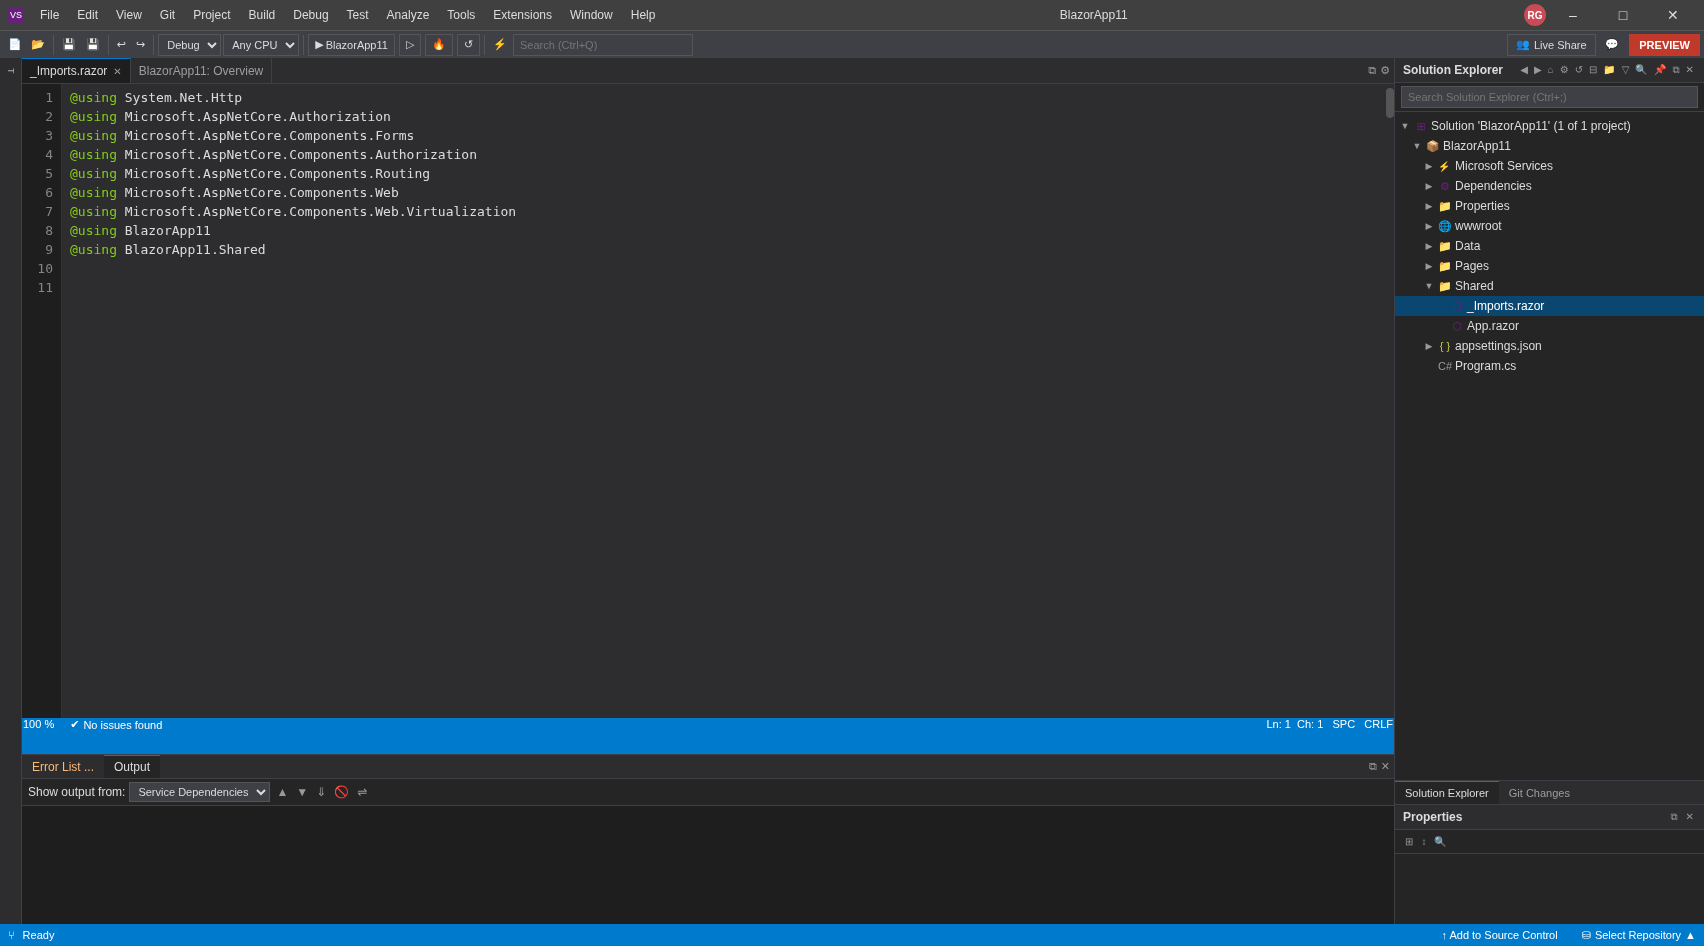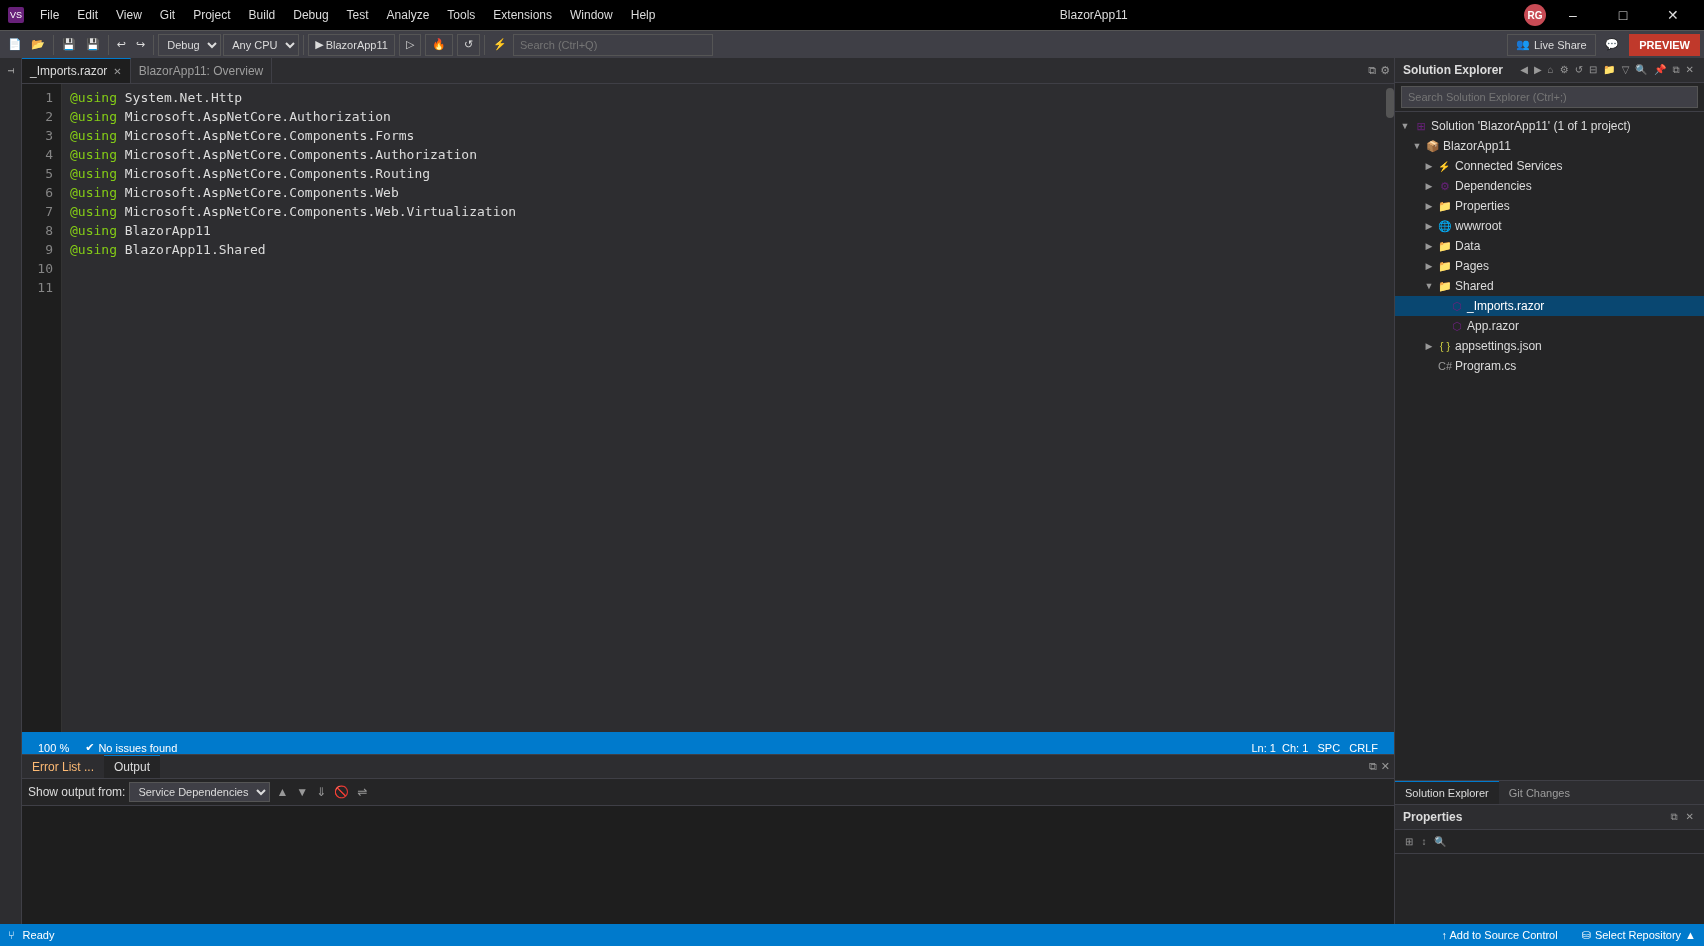--- a/index.html
+++ b/index.html
@@ -1,38 +1,38 @@
 <!DOCTYPE html>
 <html><head>
   <meta charset="utf-8">
   <style>
     * { margin: 0; padding: 0; box-sizing: border-box; }
     body { font-family: 'Segoe UI', sans-serif; font-size: 12px; background: #2d2d30; color: #dcdcdc; overflow: hidden; width: 1704px; height: 946px; }
 
     
-    #title-bar { display: flex; align-items: center; background: #000000; height: 30px; padding: 0 8px; justify-content: space-between; }
+    #title-bar { display: flex; align-items: center; background: #404040; height: 30px; padding: 0 8px; justify-content: space-between; }
     #title-bar-left { display: flex; align-items: center; gap: 8px; }
     #app-icon { width: 16px; height: 16px; background: #68217a; border-radius: 2px; display: flex; align-items: center; justify-content: center; font-size: 9px; color: white; }
     #menu-bar { display: flex; gap: 2px; }
     .menu-item { padding: 4px 8px; cursor: pointer; color: #dcdcdc; font-size: 12px; }
     #title-center { color: #dcdcdc; font-size: 12px; }
     #title-right { display: flex; align-items: center; gap: 4px; }
     .win-btn { width: 46px; height: 30px; display: flex; align-items: center; justify-content: center; cursor: pointer; font-size: 14px; color: #dcdcdc; }
     #user-avatar { width: 22px; height: 22px; border-radius: 50%; background: #c84b55; display: flex; align-items: center; justify-content: center; font-size: 10px; color: white; font-weight: bold; }
 
     
     #toolbar { display: flex; align-items: center; background: #3f3f46; height: 28px; padding: 0 4px; border-top: 1px solid #555; gap: 2px; }
     .toolbar-btn { padding: 2px 4px; cursor: pointer; color: #dcdcdc; font-size: 11px; display: flex; align-items: center; gap: 2px; border: none; background: none; }
     .toolbar-separator { width: 1px; height: 20px; background: #555; margin: 0 2px; }
     .toolbar-dropdown { background: #3f3f46; border: 1px solid #555; color: #dcdcdc; font-size: 11px; padding: 2px 4px; height: 22px; cursor: pointer; }
     #run-section { display: flex; align-items: center; gap: 4px; }
     .run-btn { background: #3f3f46; border: 1px solid #555; color: #dcdcdc; padding: 2px 6px; cursor: pointer; display: flex; align-items: center; gap: 2px; height: 22px; font-size: 11px; }
     #live-share-btn { margin-left: auto; display: flex; align-items: center; gap: 4px; background: #3f3f46; border: 1px solid #555; padding: 2px 8px; cursor: pointer; color: #dcdcdc; height: 22px; font-size: 11px; }
     #preview-btn { background: #c0392b; color: white; padding: 2px 10px; cursor: pointer; border: none; height: 22px; font-size: 11px; font-weight: bold; }
-    #search-box { background: #3f3f46; border: 1px solid #555; color: #dcdcdc; padding: 2px 6px; height: 22px; width: 200px; font-size: 11px; }
+    #search-box { background: #3f3f46; border: 1px solid #555; color: #dcdcdc; padding: 2px 6px; height: 22px; width: 180px; font-size: 11px; }
 
     
     #left-toolbar { width: 22px; background: #2d2d30; display: flex; flex-direction: column; align-items: center; padding: 4px 0; gap: 4px; border-right: 1px solid #3f3f46; }
     .left-tool-btn { width: 18px; height: 18px; cursor: pointer; display: flex; align-items: center; justify-content: center; color: #999; font-size: 10px; }
     #tab-bar { display: flex; background: #2d2d30; height: 26px; align-items: stretch; border-bottom: 1px solid #3f3f46; }
     .tab { display: flex; align-items: center; padding: 0 8px; cursor: pointer; font-size: 12px; gap: 6px; border-right: 1px solid #3f3f46; color: #9d9d9d; background: #2d2d30; }
     .tab.active { background: #1e1e1e; color: #dcdcdc; border-top: 1px solid #007acc; }
     .tab-close { font-size: 10px; cursor: pointer; color: #999; }
     #tab-right { margin-left: auto; display: flex; align-items: center; padding: 0 4px; gap: 4px; }
     .tab-btn { cursor: pointer; color: #999; font-size: 11px; }
@@ -40,21 +40,21 @@
     
     #code-editor { flex: 1; display: flex; overflow: hidden; font-family: 'Consolas', monospace; font-size: 13px; }
     #line-numbers { width: 40px; background: #1e1e1e; color: #858585; text-align: right; padding: 4px 8px 4px 0; line-height: 19px; border-right: 1px solid #333; user-select: none; }
     #code-content { flex: 1; padding: 4px 8px; line-height: 19px; color: #dcdcdc; overflow: auto; }
     .code-line { white-space: pre; }
     .kw { color: #84cc16; }
     #scrollbar-right { width: 8px; background: #2d2d30; }
     .scroll-thumb { width: 8px; height: 30px; background: #555; border-radius: 4px; margin-top: 4px; cursor: pointer; }
 
     
-    #status-bar { height: 22px; background: #007acc; display: flex; align-items: flex-end; padding: 0 16px; gap: 16px; color: white; font-size: 11px; }
+    #status-bar { height: 36px; background: #007acc; display: flex; align-items: flex-start; padding: 0 1px; gap: 16px; color: white; font-size: 11px; }
     #zoom-indicator { cursor: pointer; }
     #issues-indicator { display: flex; align-items: center; gap: 4px; cursor: pointer; }
     #pos-indicator { margin-left: auto; }
 
     
     #bottom-panel { height: 170px; display: flex; flex-direction: column; background: #252526; border-top: 1px solid #3f3f46; }
     #bottom-tabs { display: flex; background: #2d2d30; height: 24px; align-items: stretch; border-bottom: 1px solid #3f3f46; }
     .bottom-tab { padding: 0 10px; cursor: pointer; font-size: 12px; color: #fdba74; display: flex; align-items: center; }
     .bottom-tab.active { color: #dcdcdc; border-top: 1px solid #007acc; background: #252526; }
     #bottom-tab-right { margin-left: auto; display: flex; align-items: center; padding: 0 4px; gap: 4px; }
@@ -305,21 +305,21 @@
 
         <div class="tree-item indent-1">
           <span class="tree-arrow">▼</span>
           <span class="tree-icon folder-icon">📦</span>
           <span class="tree-label">BlazorApp11</span>
         </div>
 
         <div class="tree-item indent-2">
           <span class="tree-arrow">▶</span>
           <span class="tree-icon conn-icon">⚡</span>
-          <span class="tree-label">Connected Services</span>
+          <span class="tree-label">Microsoft Services</span>
         </div>
 
         <div class="tree-item indent-2">
           <span class="tree-arrow">▶</span>
           <span class="tree-icon" style="color:#68217a;">⚙</span>
           <span class="tree-label">Dependencies</span>
         </div>
 
         <div class="tree-item indent-2">
           <span class="tree-arrow">▶</span>

